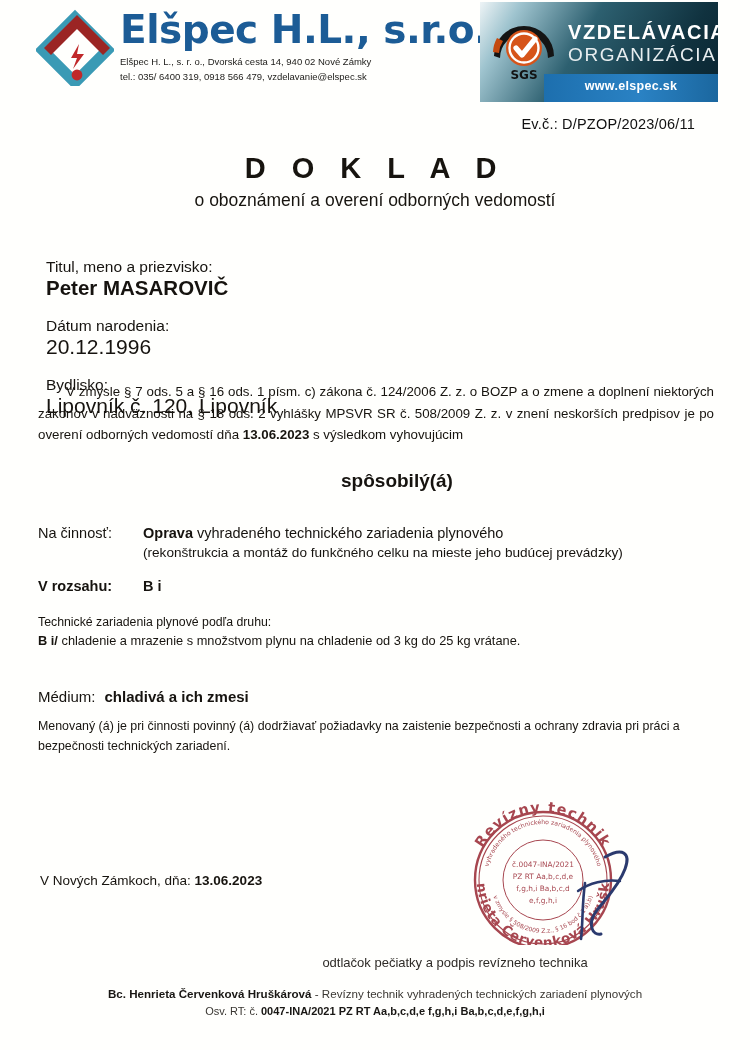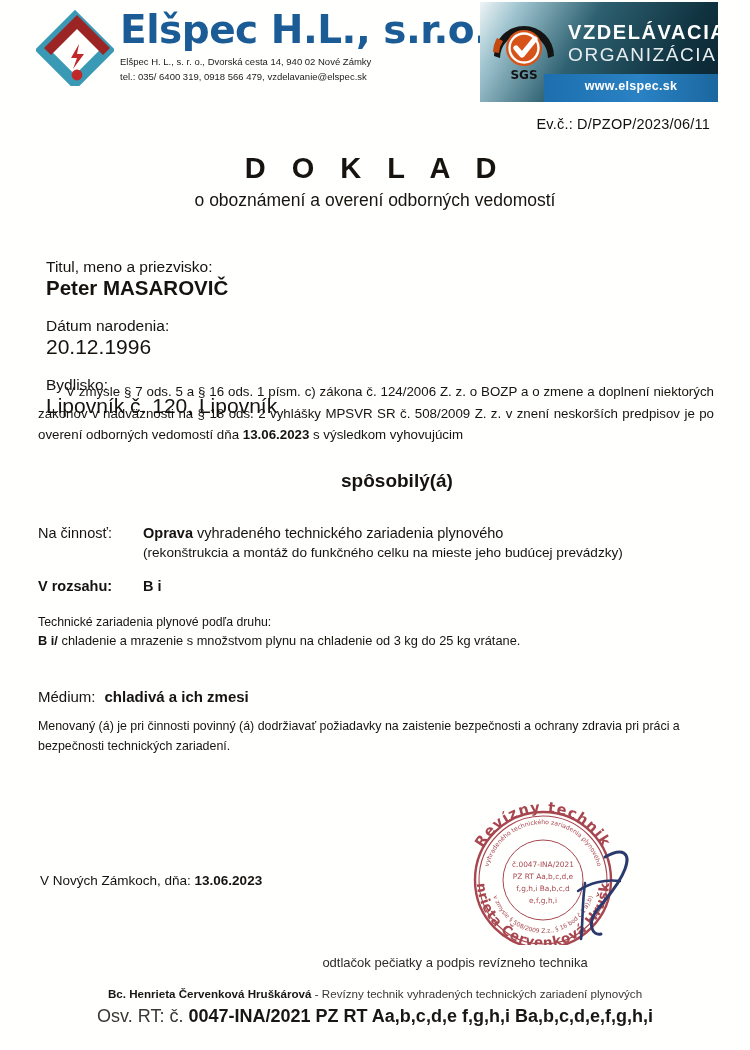--- a/index.html
+++ b/index.html
@@ -49,21 +49,21 @@
     background: linear-gradient(90deg,#1d6fae 0%,#2a82c4 55%,#1b679f 100%);
   }
   .cert-url {
     position: absolute; left: 0; top: 5px; width: 174px; text-align: center;
     color: #ffffff; font-size: 12.5px; font-weight: bold; letter-spacing: .3px;
   }
   .sgs-wrap { position: absolute; left: 8px; top: 10px; width: 72px; height: 72px; }
 
   
   .evid {
-    position: absolute; right: 40px; top: 116px;
+    position: absolute; right: 55px; top: 116px;
     font-size: 14.5px; color: #111; letter-spacing: .2px;
   }
 
   
   .doc-title {
     position: absolute; top: 152px; left: 0; width: 750px; text-align: center;
     font-size: 29px; font-weight: bold; letter-spacing: 9px; color: #17140f;
   }
   .doc-subtitle {
     position: absolute; top: 190px; left: 0; width: 750px; text-align: center;
@@ -128,21 +128,21 @@
 
   .stamp-caption {
     position: absolute; left: 0; top: 955px; width: 750px; text-align: center;
     padding-left: 160px; font-size: 13px; color: #2e2b27;
   }
 
   
   .footer { position: absolute; left: 0; top: 985px; width: 750px; text-align: center; }
   .foot-line1 { font-size: 11.6px; color: #3a3732; line-height: 1.55; }
   .foot-line1 b { font-weight: bold; color: #191714; }
-  .foot-line2 { font-size: 18px; color: #3a3732; line-height: 1.55; }
+  .foot-line2 { font-size: 11px; color: #3a3732; line-height: 1.55; }
   .foot-line2 b { font-weight: bold; color: #191714; }
 </style>
 </head>
 <body>
 
 <div class="page">
 
   <div class="header">
 
     <div class="logo-block">

